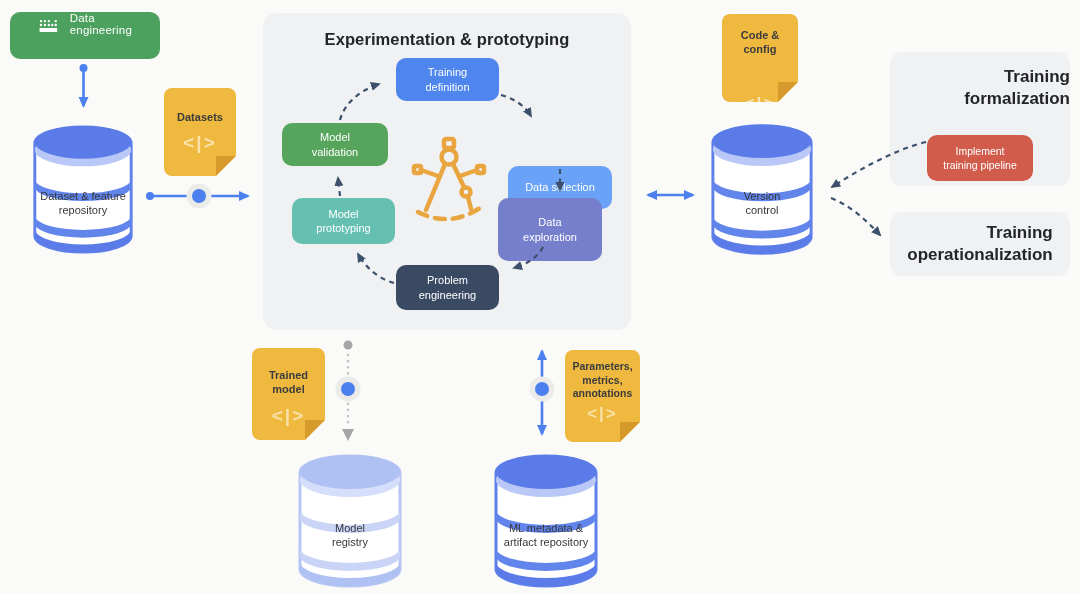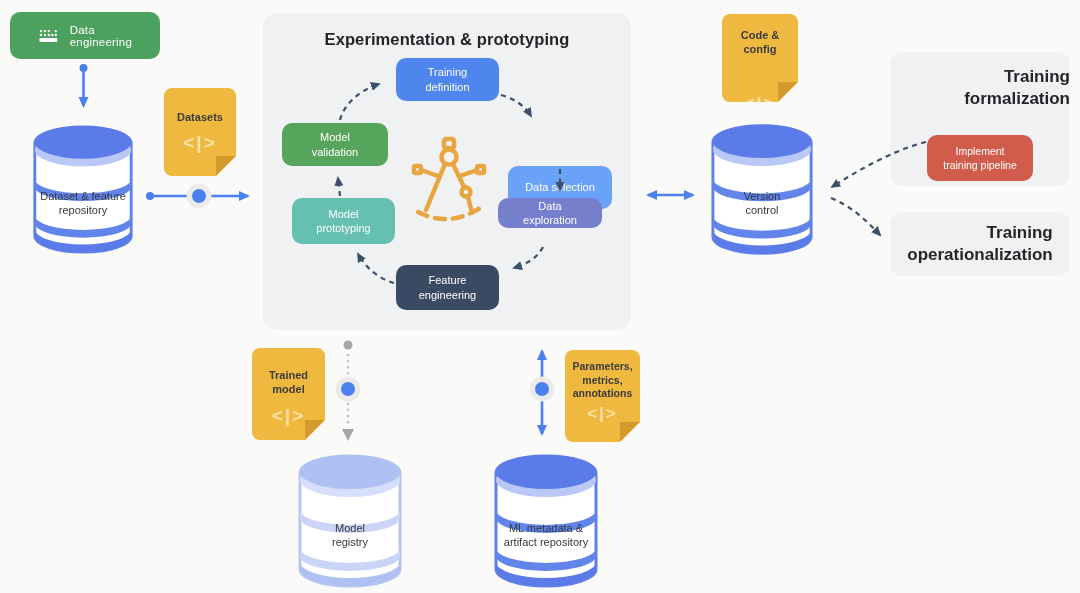--- a/index.html
+++ b/index.html
@@ -20,21 +20,21 @@
   .halo{fill:var(--halo);}
   .bdot{fill:var(--blue);}
   .gdot{fill:var(--gray_dot);}
   .mk-blue{fill:var(--blue);}
   .mk-navy{fill:var(--navy);}
   .mk-gray{fill:var(--gray_dot);}
 
   
   .badge{
     left:10px;top:12px;width:150px;height:47px;border-radius:10px;
-    background:var(--green_badge);display:flex;align-items:center;gap:10px;
+    background:var(--green_badge);display:flex;align-items:flex-start;gap:10px;
     padding:0 28px;box-sizing:border-box;z-index:2;
   }
   .badge-label{color:#fff;font-size:11.5px;font-weight:500;letter-spacing:.2px;}
 
   
   .cyl{z-index:2;}
   .cyl svg{width:100%;height:100%;display:block;}
   .cyl-body{fill:#fff;stroke:var(--cyl_stroke);stroke-width:3;}
   .cyl-band{fill:var(--cyl_band);}
   .cyl-top{fill:var(--cyl_main);}
@@ -68,21 +68,21 @@
   .exp-title{
     position:absolute;top:17px;left:0;right:0;text-align:center;
     font-size:16.5px;font-weight:700;color:var(--text_dark);letter-spacing:.1px;
   }
   .step{
     position:absolute;border-radius:10px;display:flex;align-items:center;justify-content:center;
     color:#fff;font-size:11px;font-weight:500;text-align:center;line-height:1.3;z-index:2;
   }
   #step-pd{left:133px;top:45px;width:103px;height:43px;background:var(--box_blue);}
   #step-ds{left:245px;top:110px;width:104px;height:43px;background:var(--box_lightblue);margin-top:43px;}
-  #step-de{left:235px;top:185px;width:104px;height:30px;background:var(--box_purple);}
+  #step-de{left:235px;top:185px;width:104px;height:63px;background:var(--box_purple);}
   #step-fe{left:133px;top:252px;width:103px;height:45px;background:var(--box_navy);}
   #step-mp{left:29px;top:185px;width:103px;height:46px;background:var(--box_teal);}
   #step-mv{left:19px;top:110px;width:106px;height:43px;background:var(--box_green);}
   #compass{left:148px;top:123px;width:76px;height:92px;z-index:2;}
   .compass-stroke{stroke:var(--orange);stroke-width:4.5;fill:none;stroke-linecap:round;stroke-linejoin:round;}
 
   
   #tf-panel{left:890px;top:52px;width:180px;height:134px;border-radius:12px;}
   #to-panel{left:890px;top:212px;width:180px;height:64px;border-radius:12px;display:flex;align-items:center;justify-content:center;}
   .side-title{font-size:17px;font-weight:700;color:var(--text_dark);text-align:right;line-height:1.3;}
@@ -252,21 +252,21 @@
 </div>
 
 <div class="abs panel" id="exp-panel">
   <div class="exp-title">Experimentation &amp; prototyping</div>
 
   <div class="step ml" id="step-pd">Training
 definition</div>
   <div class="step ml" id="step-ds">Data selection</div>
   <div class="step ml" id="step-de">Data
 exploration</div>
-  <div class="step ml" id="step-fe">Feature
+  <div class="step ml" id="step-fe">Problem
 engineering</div>
   <div class="step ml" id="step-mp">Model
 prototyping</div>
   <div class="step ml" id="step-mv">Model
 validation</div>
 
   <svg class="abs" id="compass" viewBox="0 0 76 92">
     <rect class="compass-stroke" x="33" y="3" width="10" height="9" rx="2"></rect>
     <circle class="compass-stroke" cx="38" cy="21" r="7.5"></circle>
     <path class="compass-stroke" d="M34,28 L15,74"></path>

